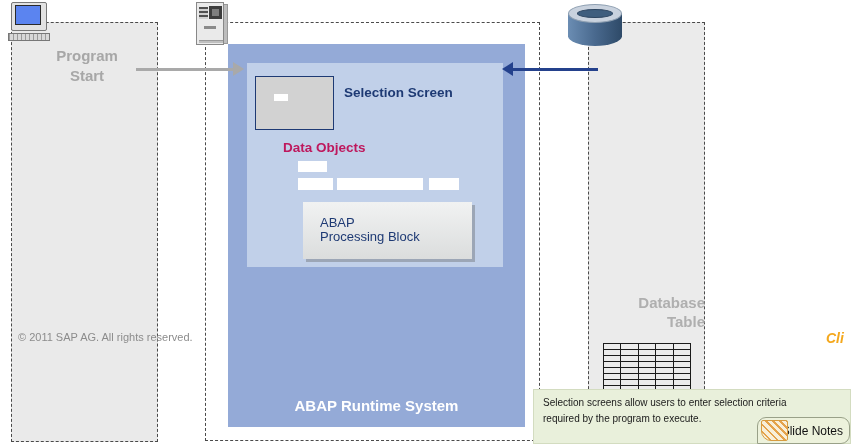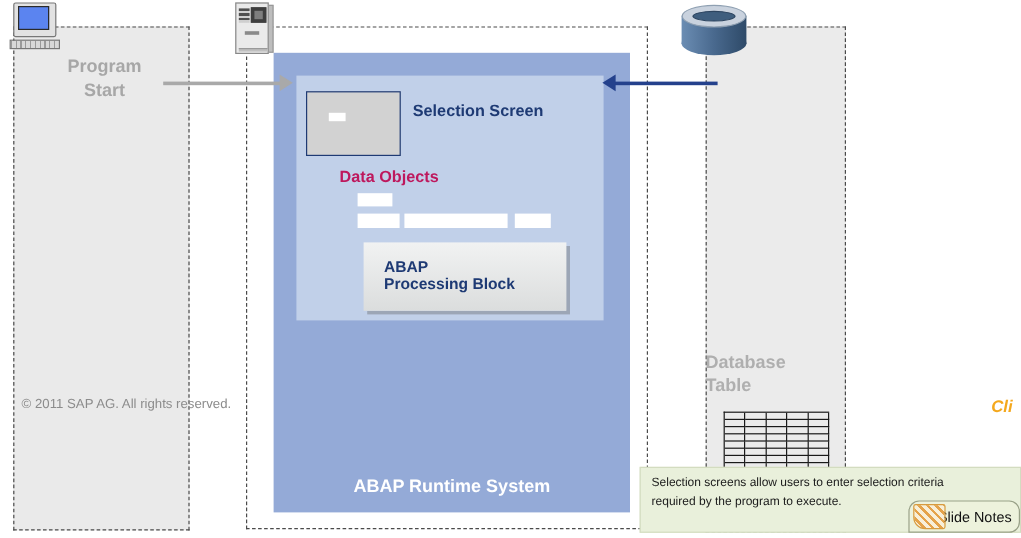--- a/index.html
+++ b/index.html
@@ -52,37 +52,37 @@
   .sel-dash { position:absolute; left:18px; top:17px; width:14px; height:7px; background:#ffffff; }
   .sel-label { position:absolute; left:97px; top:22px; color:#1E3A74; font-weight:bold; font-size:13.5px; white-space:nowrap; }
   .do-label  { position:absolute; left:36px; top:77px; color:#be185d; font-weight:bold; font-size:13.5px; white-space:nowrap; }
   .dfield { position:absolute; background:#ffffff; }
   .f1 { left:51px;  top:98px;  width:29px; height:11px; }
   .f2 { left:51px;  top:115px; width:35px; height:12px; }
   .f3 { left:90px;  top:115px; width:86px; height:12px; }
   .f4 { left:182px; top:115px; width:30px; height:12px; }
   .proc-block { position:absolute; left:56px; top:139px; width:169px; height:57px;
     background:linear-gradient(#F1F2F2,#DBDDDD); box-shadow:3px 3px 0 rgba(110,115,120,0.45);
-    color:#1E3A74; font-weight:bold; font-size:13px; line-height:14px; padding:14px 16px 0 17px; }
+    color:#1E3A74; font-weight:normal; font-size:13px; line-height:14px; padding:14px 16px 0 17px; }
 
   
   .arrow-line-gray { position:absolute; left:136px; top:68px; width:99px; height:3px; background:#A9A9A9; z-index:4; }
   .arrow-head-gray { position:absolute; left:233px; top:62px; width:0; height:0; z-index:4;
     border-top:7px solid transparent; border-bottom:7px solid transparent; border-left:11px solid #A9A9A9; }
   .arrow-line-blue { position:absolute; left:512px; top:68px; width:86px; height:3px; background:#24418C; z-index:4; }
   .arrow-head-blue { position:absolute; left:502px; top:62px; width:0; height:0; z-index:4;
     border-top:7px solid transparent; border-bottom:7px solid transparent; border-right:11px solid #24418C; }
 
   
   .repo-box { position:absolute; left:597px; top:63px; width:103px; height:28px; background:#ffffff;
     border:2px solid #2E4A9E; color:#1E3A74; font-weight:bold; font-size:13.5px;
     text-align:center; line-height:24px; z-index:6; }
 
   
-  .db-label { position:absolute; left:588px; top:293px; width:117px; text-align:left;
+  .db-label { position:absolute; left:588px; top:293px; width:117px; text-align:right;
     color:#AFAFAF; font-weight:bold; font-size:15px; line-height:19px; z-index:3; }
   .db-grid { position:absolute; left:603px; top:343px; width:88px; display:grid;
     border-top:1px solid #1a1a1a; border-left:1px solid #1a1a1a; z-index:3; }
   .db-cell { height:6px; border-right:1px solid #1a1a1a; border-bottom:1px solid #1a1a1a; }
 
   .cli-text { position:absolute; left:826px; top:330px; color:#F4A81D; font-weight:bold;
     font-style:italic; font-size:14px; z-index:4; white-space:nowrap;text-align:right; }
 
   
   .notes { position:absolute; left:533px; top:389px; width:318px; height:55px; background:#E9F0DB;

